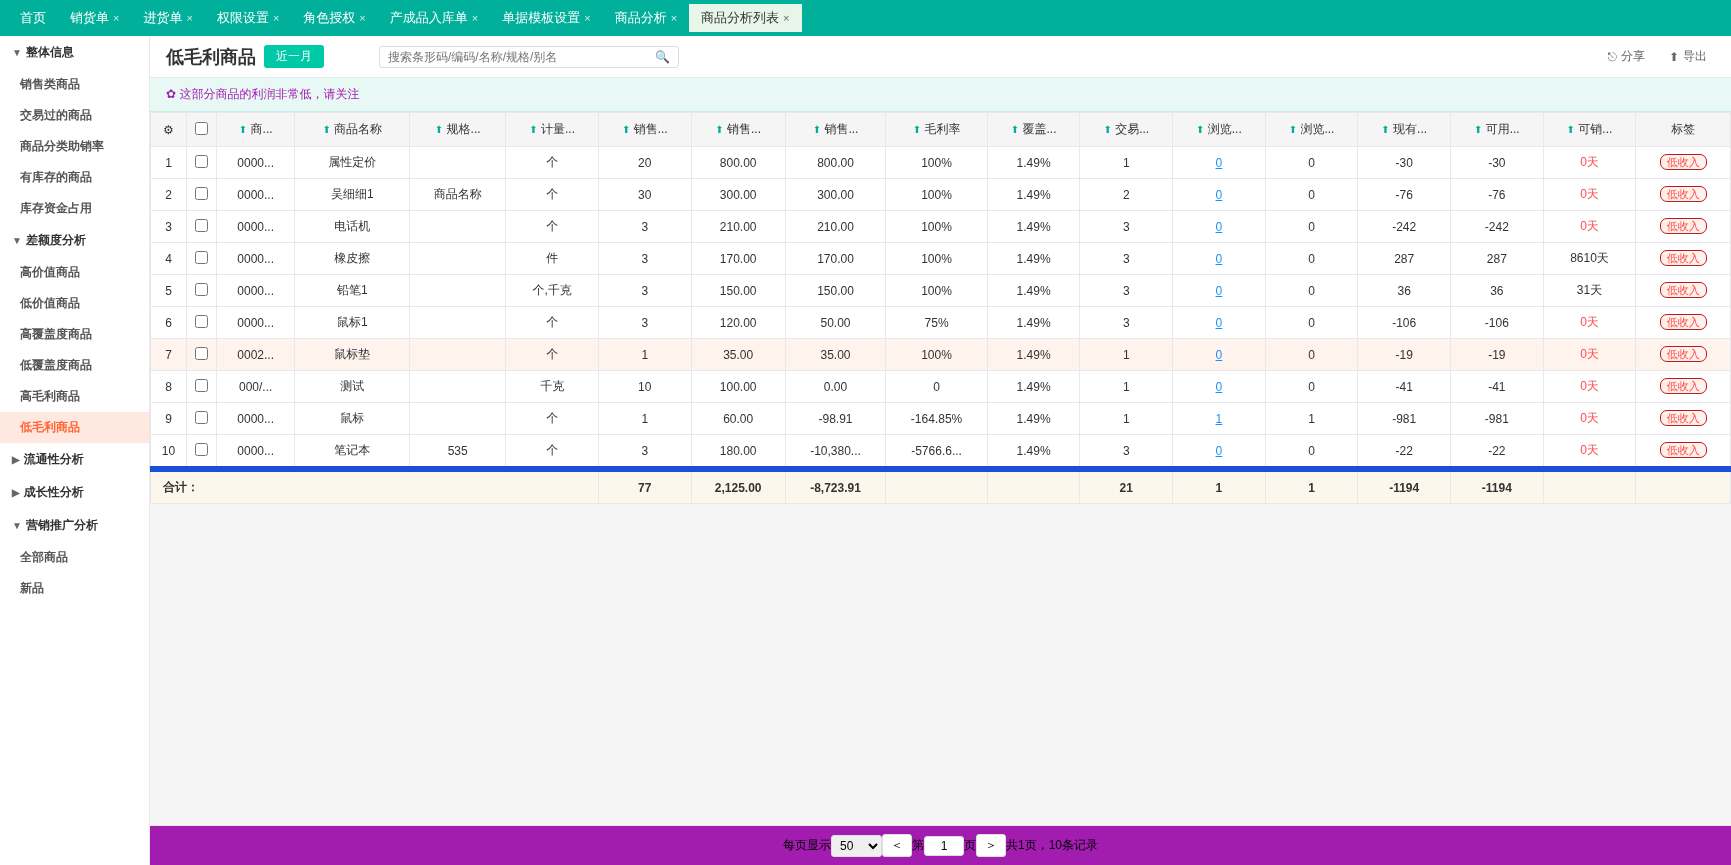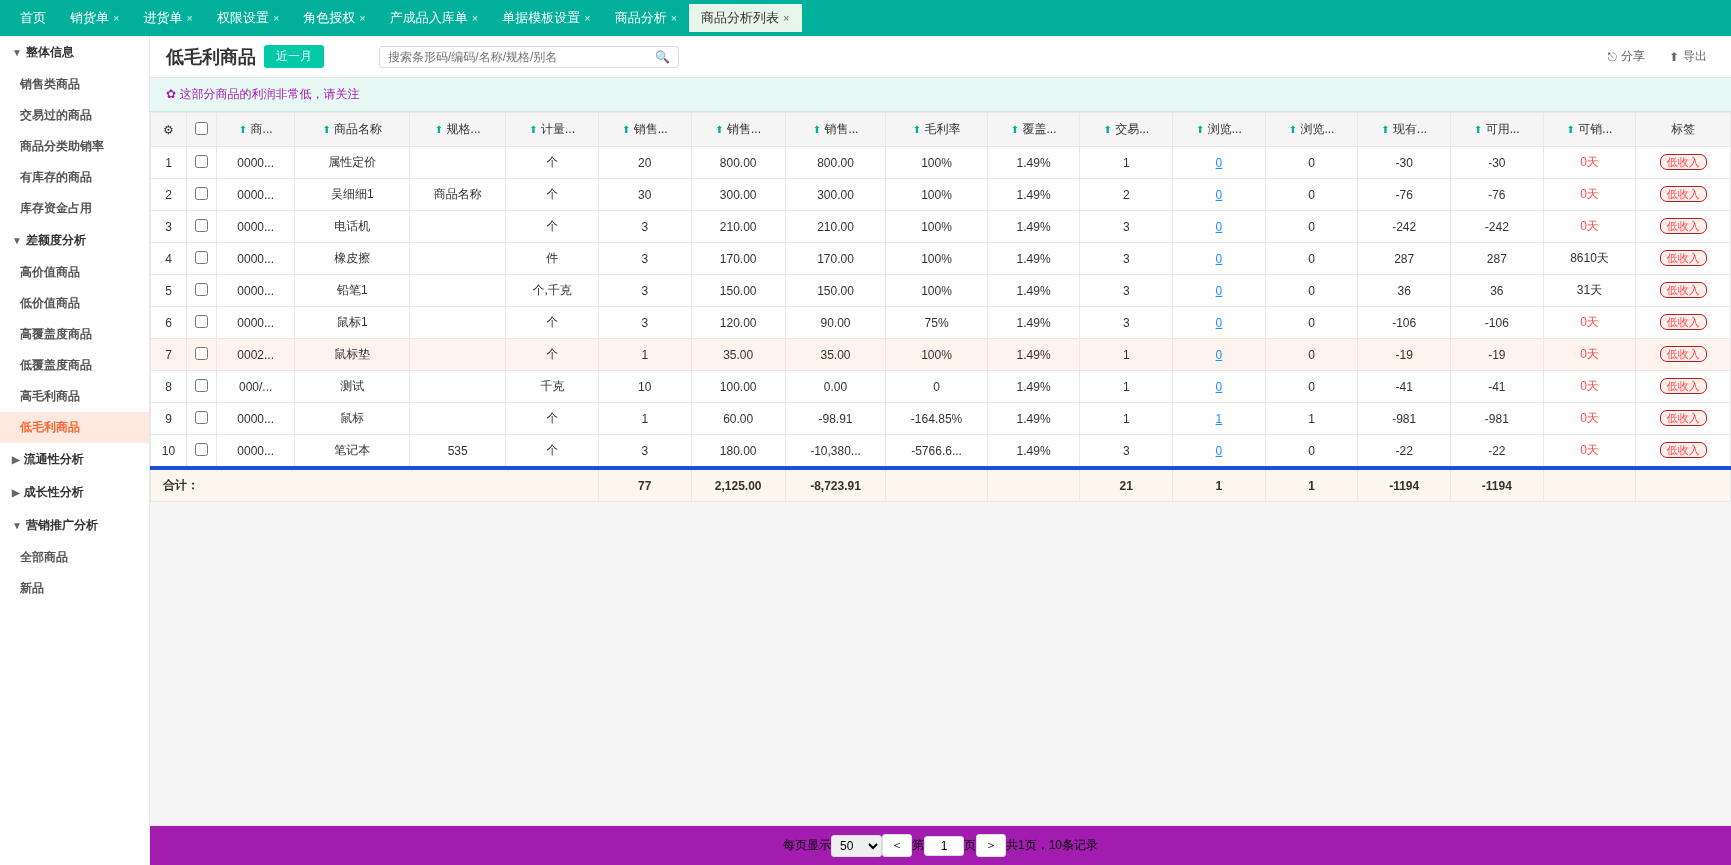--- a/index.html
+++ b/index.html
@@ -174,21 +174,21 @@
       padding: 1px 6px;
       border-radius: 7px;
       font-size: 11px;
     }
     .red-text { color: #ff4d4f; margin-left: 48px; }
     .link-text { color: #1890ff; text-decoration: underline; cursor: pointer; }
 
     
     .total-row {
       background: #fdf6ec;
-      border-top: 4px solid #1d4ed8;
+      border-top: 6px solid #1d4ed8;
     }
     .total-row td { font-weight: bold; color: #333; }
 
     
     .pagination-bar {
       display: flex;
       align-items: center;
       justify-content: center;
       padding: 8px 16px;
       background: #a21caf;
@@ -408,21 +408,21 @@
     </tr>
             <tr>
       <td>6</td>
       <td><input type="checkbox" style=""></td>
       <td>0000...</td>
       <td>鼠标1</td>
       <td></td>
       <td>个</td>
       <td>3</td>
       <td>120.00</td>
-      <td>90.00</td>
+      <td>50.00</td>
       <td>75%</td>
       <td>1.49%</td>
       <td>3</td>
       <td><span class="link-text">0</span></td>
       <td>0</td>
       <td>-106</td>
       <td>-106</td>
       <td class="red-text">0天</td>
       <td><span class="tag-low-income">低收入</span></td>
     </tr>

